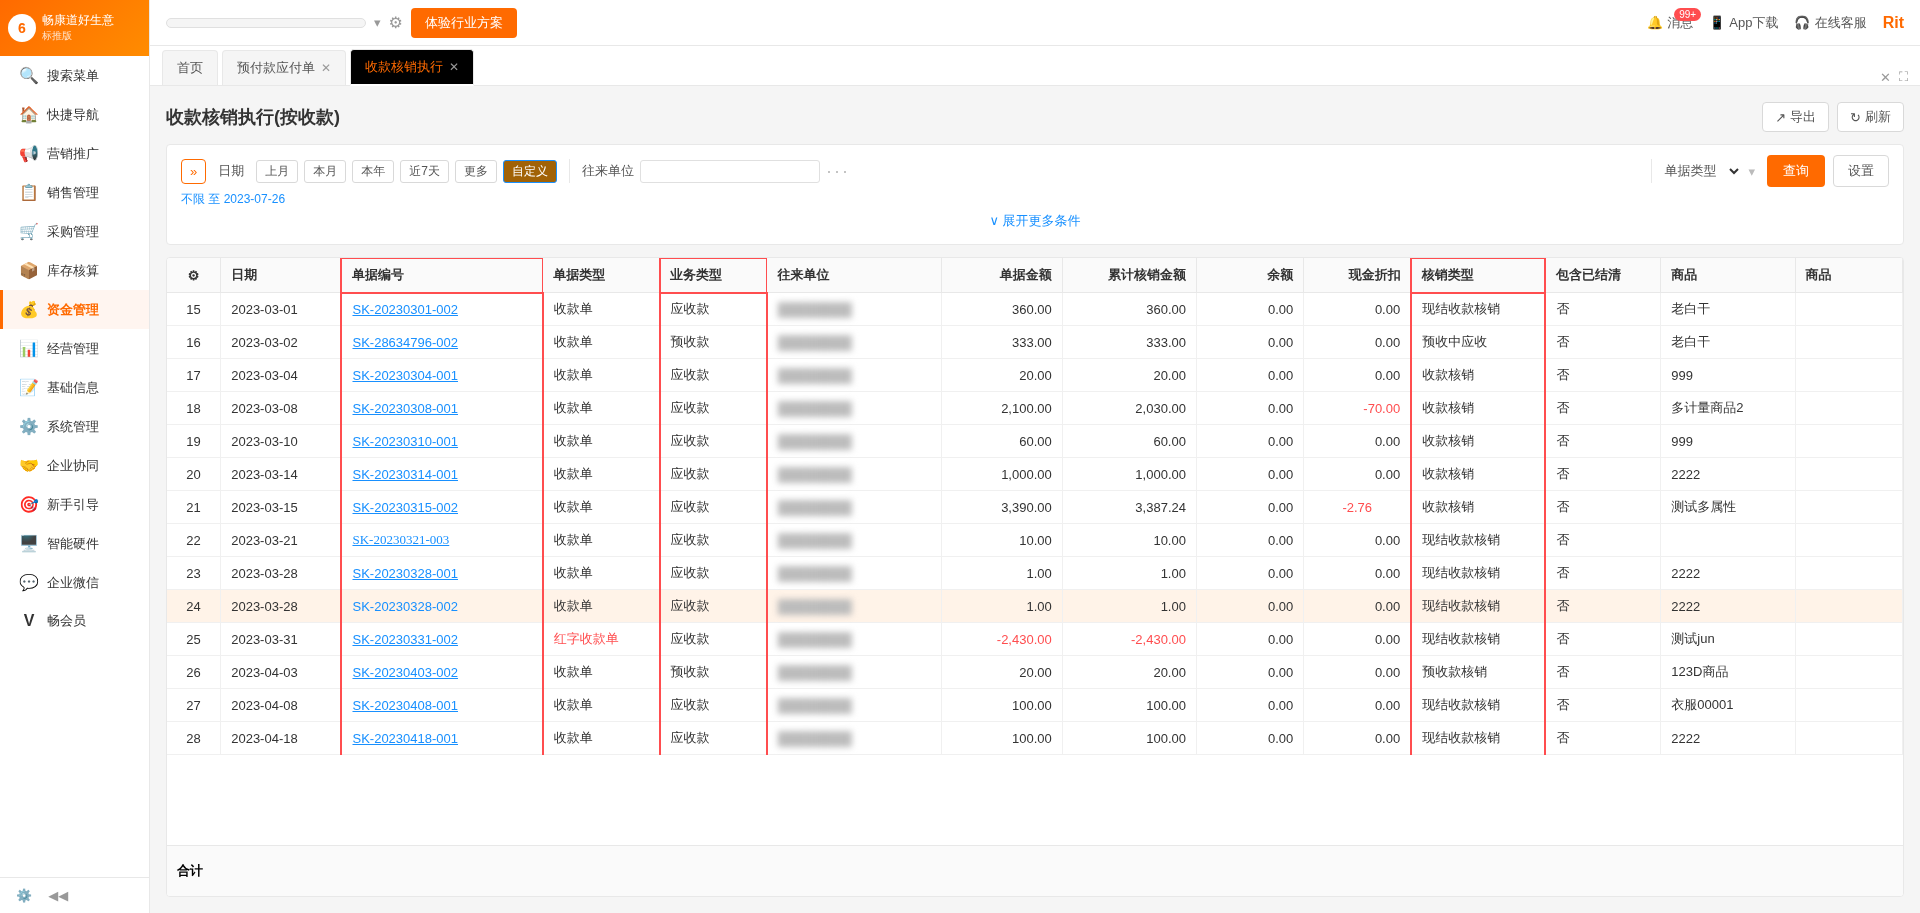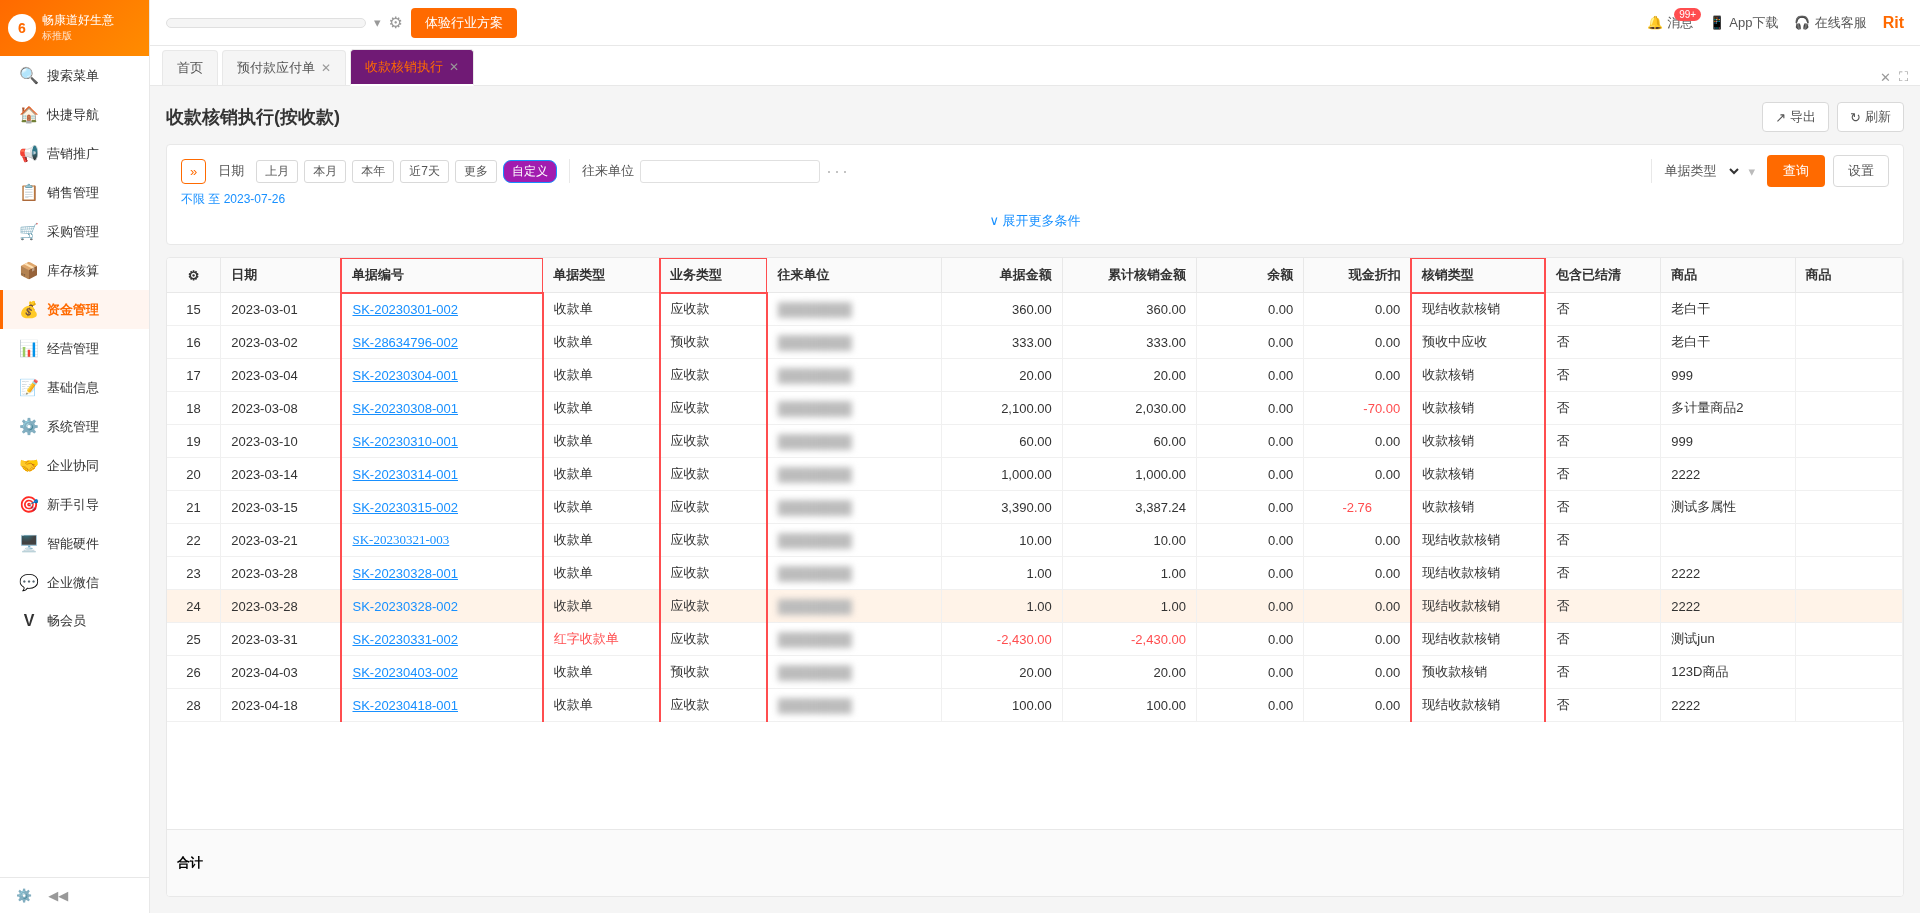--- a/index.html
+++ b/index.html
@@ -106,21 +106,21 @@
       padding: 8px 14px;
       border: 1px solid #e8e8e8;
       border-bottom: none;
       background: #f5f5f5;
       cursor: pointer;
       display: flex; align-items: center; gap: 6px;
       margin-right: 4px;
       border-radius: 4px 4px 0 0;
       color: #555;
     }
-    .tab.active { background: #701a75; color: #ff6a00; border-bottom: 2px solid #fff; margin-bottom: -1px; }
+    .tab.active { background: #000000; color: #ff6a00; border-bottom: 2px solid #fff; margin-bottom: -1px; }
     .tab-close { color: #999; font-size: 12px; }
     .tabbar-right { margin-left: auto; display: flex; align-items: center; gap: 8px; color: #999; }
 
     
     .content { flex: 1; overflow: hidden; display: flex; flex-direction: column; background: #f5f5f5; padding: 16px; gap: 12px; }
 
     
     .page-header { display: flex; align-items: center; justify-content: space-between; }
     .page-title { font-size: 18px; font-weight: bold; color: #333; }
     .page-actions { display: flex; gap: 8px; }
@@ -147,24 +147,23 @@
     .date-btn {
       padding: 2px 8px;
       border: 1px solid #d9d9d9;
       background: #fff;
       border-radius: 3px;
       cursor: pointer;
       color: #555;
       font-size: 12px;
     }
     .date-btn.custom {
-      background: #a21caf;
+      background: #a16207;
       color: white;
       border-color: #1890ff;
-      border-radius: 8px;
     }
     .filter-divider { height: 24px; width: 1px; background: #e8e8e8; }
     .filter-unit { display: flex; align-items: center; gap: 6px; flex: 1; }
     .filter-unit input {
       border: none;
       outline: none;
       flex: 1;
       color: #999;
       font-size: 13px;
     }
@@ -242,21 +241,21 @@
     .col-bustype { width: 80px; }
     .col-unit { width: 130px; }
     .col-amount { width: 90px; text-align: right; }
     .col-cumamt { width: 100px; text-align: right; }
     .col-balance { width: 80px; text-align: right; }
     .col-discount { width: 80px; text-align: right; }
     .col-nuctype { width: 100px; }
     .col-included { width: 80px; }
     .col-goods { width: 100px; }
     .col-goods2 { width: 80px; }
-    .table-footer { border-top: 1px solid #e8e8e8; padding: 24px 10px; background: #fafafa; display: flex; gap: 20px; }
+    .table-footer { border-top: 1px solid #e8e8e8; padding: 16px 10px; background: #fafafa; display: flex; gap: 20px; }
     .footer-label { font-weight: 600; }
 
     
     .table-scroll::-webkit-scrollbar { height: 8px; width: 8px; }
     .table-scroll::-webkit-scrollbar-track { background: #f0f0f0; }
     .table-scroll::-webkit-scrollbar-thumb { background: #ccc; border-radius: 4px; }
 
     
     .red-col-border-left { border-left: 2px solid #ff4d4f !important; }
     .red-col-border-right { border-right: 2px solid #ff4d4f !important; }
@@ -666,20 +665,36 @@
       <td class="col-amount " style="text-align:right;">20.00</td>
       <td class="col-cumamt " style="text-align:right;">20.00</td>
       <td class="col-balance" style="text-align:right;">0.00</td>
       <td class="col-discount " style="text-align:right;">0.00</td>
       <td class="col-nuctype red-col-border-left red-col-border-right">预收款核销</td>
       <td class="col-included">否</td>
       <td class="col-goods">123D商品</td>
       <td class="col-goods2"></td>
     </tr>
               <tr>
+      <td class="col-num">27</td>
+      <td class="col-date">2023-04-08</td>
+      <td class="col-billno red-col-border-left red-col-border-right"><a style="color:#1890ff;text-decoration:underline;cursor:pointer;">SK-20230408-001</a></td>
+      <td class="col-billtype">收款单</td>
+      <td class="col-bustype red-col-border-left red-col-border-right">应收款</td>
+      <td style="color:#bbb; filter: blur(3px);">████████</td>
+      <td class="col-amount " style="text-align:right;">100.00</td>
+      <td class="col-cumamt " style="text-align:right;">100.00</td>
+      <td class="col-balance" style="text-align:right;">0.00</td>
+      <td class="col-discount " style="text-align:right;">0.00</td>
+      <td class="col-nuctype red-col-border-left red-col-border-right">现结收款核销</td>
+      <td class="col-included">否</td>
+      <td class="col-goods">衣服00001</td>
+      <td class="col-goods2"></td>
+    </tr>
+              <tr>
       <td class="col-num">28</td>
       <td class="col-date">2023-04-18</td>
       <td class="col-billno red-col-border-left red-col-border-right"><a style="color:#1890ff;text-decoration:underline;cursor:pointer;">SK-20230418-001</a></td>
       <td class="col-billtype">收款单</td>
       <td class="col-bustype red-col-border-left red-col-border-right">应收款</td>
       <td style="color:#bbb; filter: blur(3px);">████████</td>
       <td class="col-amount " style="text-align:right;">100.00</td>
       <td class="col-cumamt " style="text-align:right;">100.00</td>
       <td class="col-balance" style="text-align:right;">0.00</td>
       <td class="col-discount " style="text-align:right;">0.00</td>

